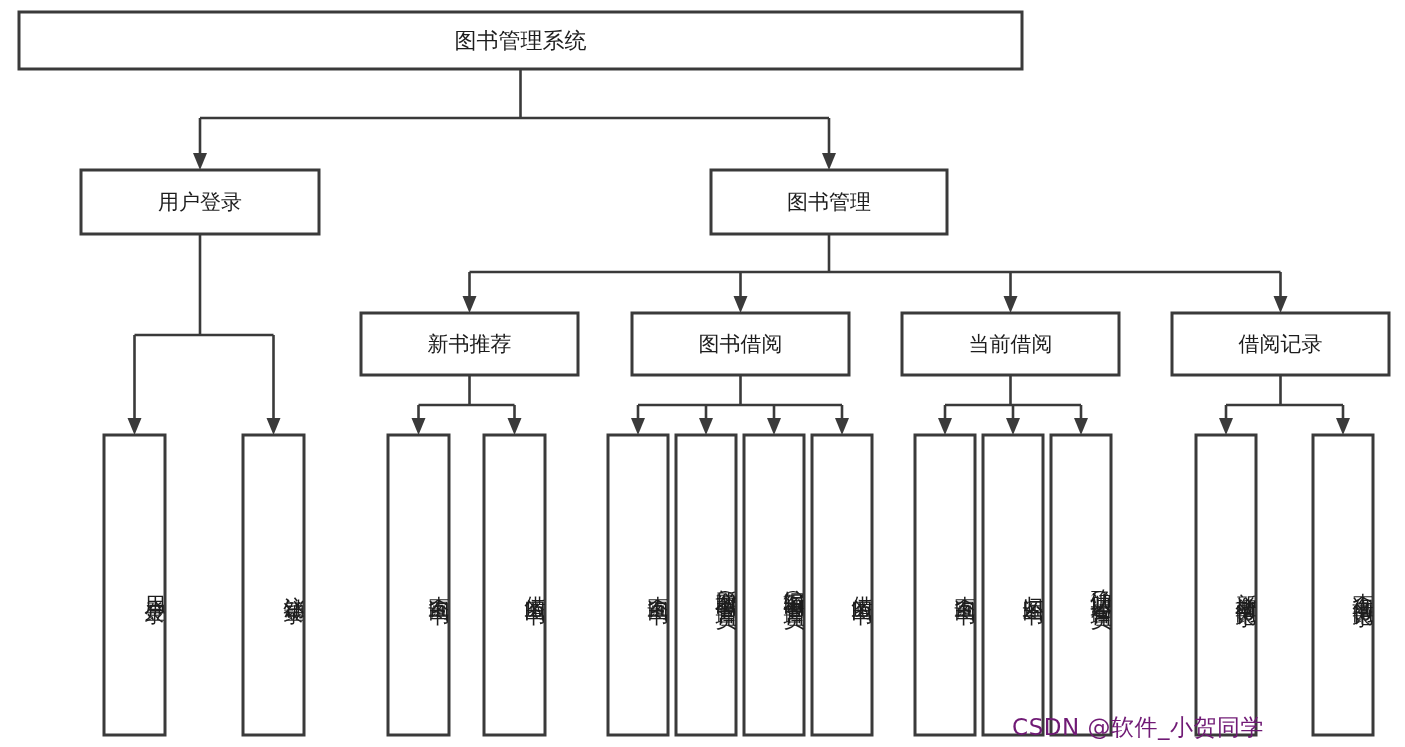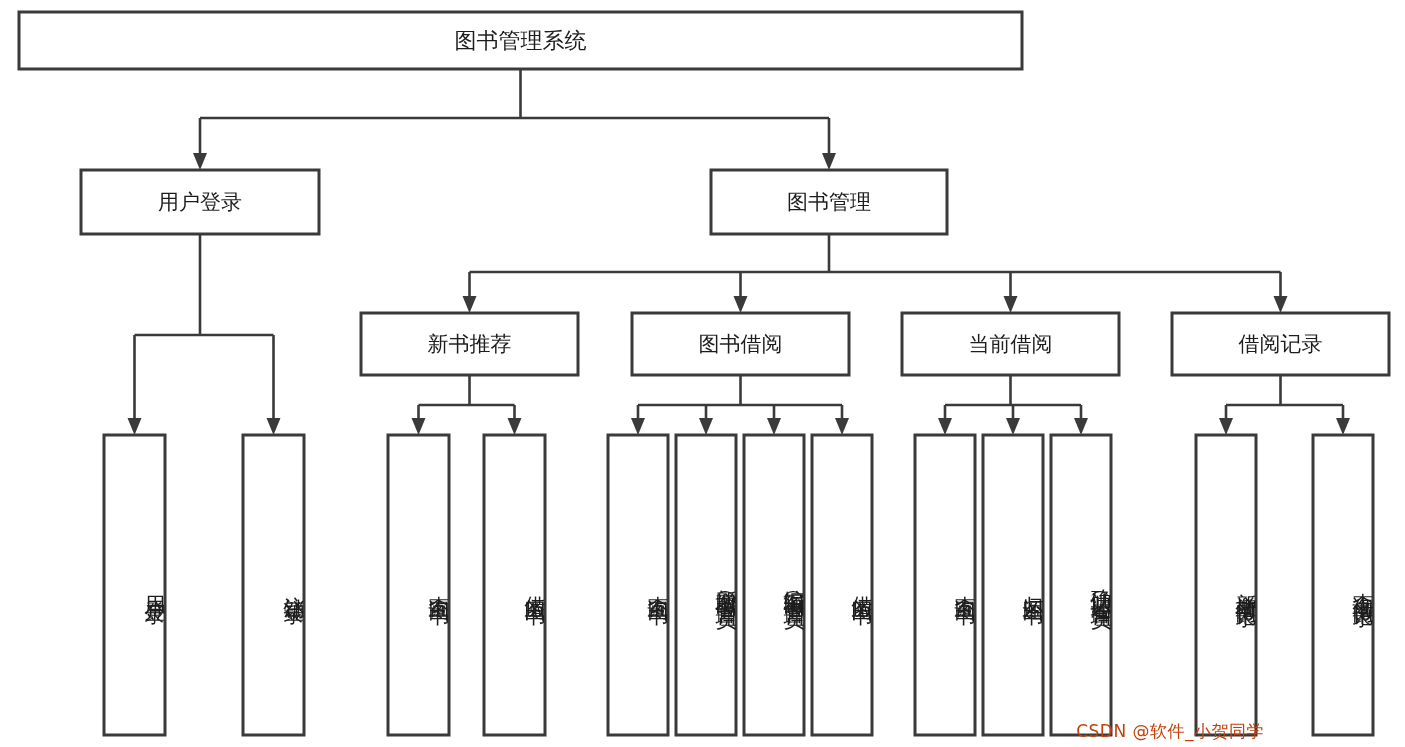--- a/index.html
+++ b/index.html
@@ -66,22 +66,22 @@
     display: flex;
     align-items: flex-start;
     justify-content: center;
     pointer-events: none;
   }
   .watermark {
     position: absolute;
     right: 8px;
     bottom: 4px;
     font-family: "DejaVu Sans", "Liberation Sans", sans-serif;
-    font-size: 17px;
-    color: #c2410c;
+    font-size: 23px;
+    color: #701a75;
     white-space: nowrap;
     letter-spacing: 0.5px;
   }
 </style>
 </head>
 <body>
 
 <div id="diagram-root">
   <svg id="tree-svg" viewBox="0 0 1405 747">
     <g id="edges-layer">

